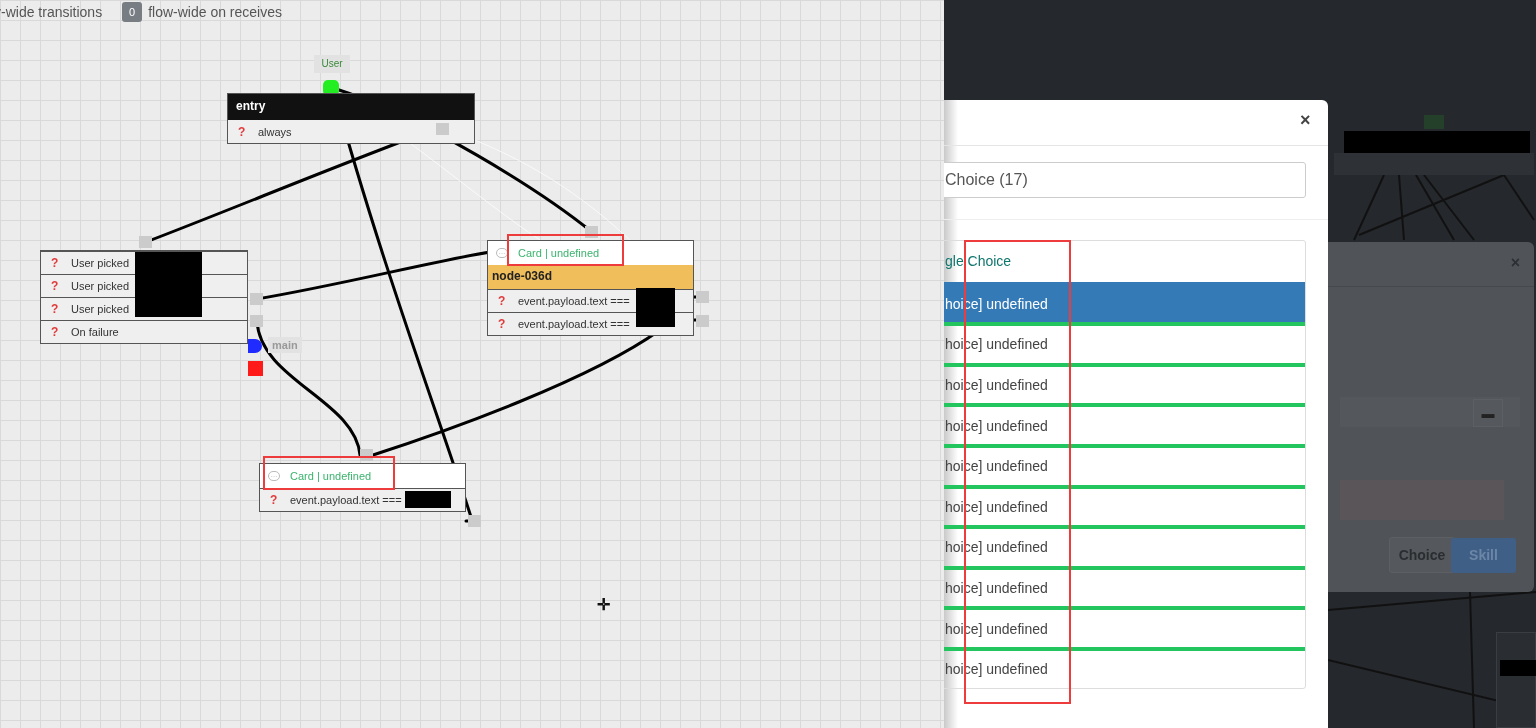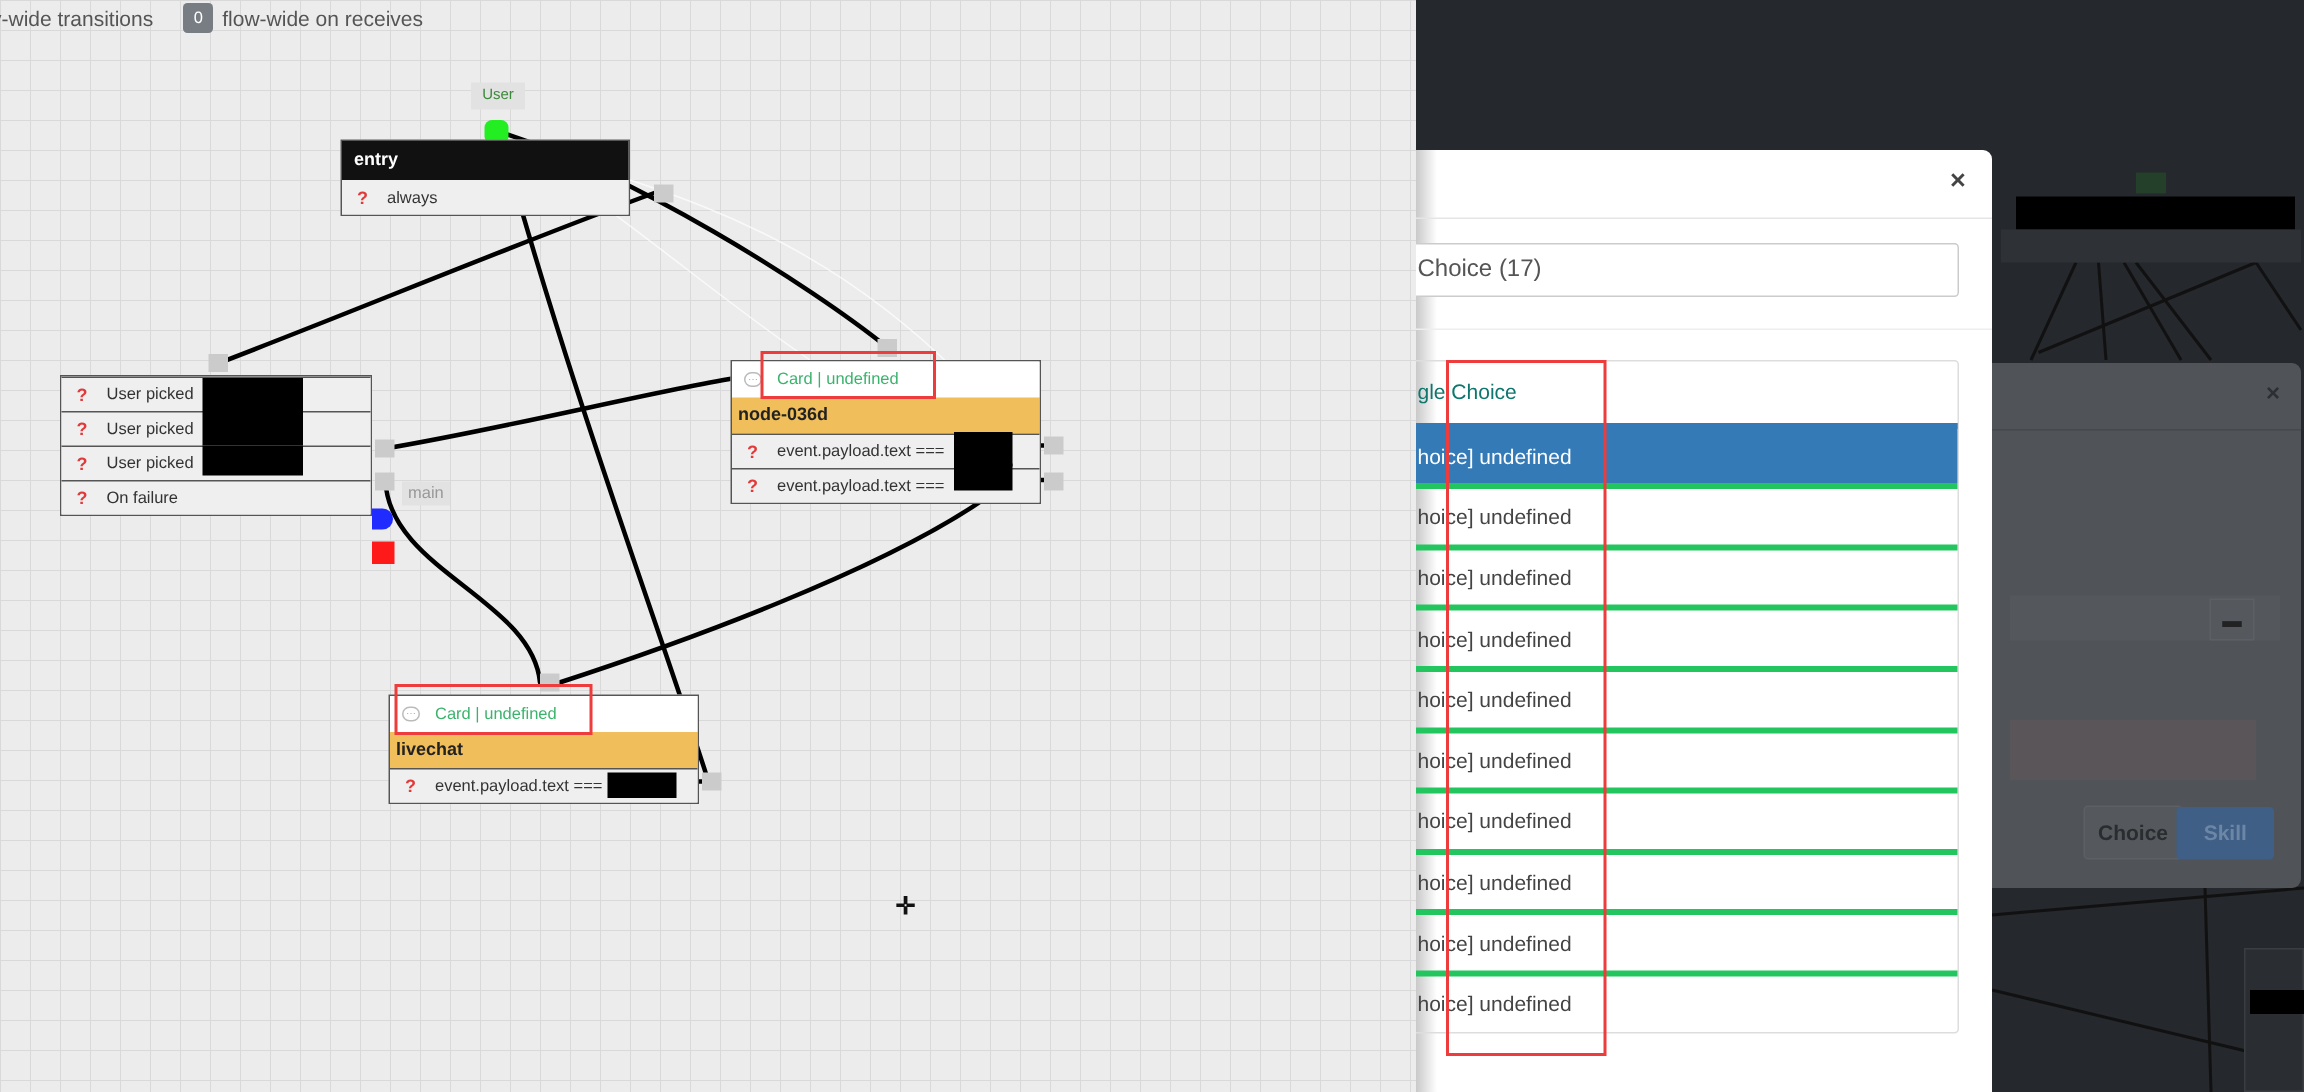--- a/index.html
+++ b/index.html
@@ -35,21 +35,21 @@
   .node .head-card .chat { width: 12px; height: 10px; border: 1px solid #bbb; border-radius: 6px; margin-right: 10px; font-size: 7px; color: #aaa; line-height: 6px; text-align: center; }
   .node .head-card .ctext { color: #3bb36d; font-size: 11px; }
   .node .head-orange { background: #f0be5a; color: #222; font-weight: bold; font-size: 12px; padding: 4px 4px; height: 24px; }
   .node .row { height: 23px; border-top: 1px solid #555; background: #efefef; display: flex; align-items: center; padding-left: 10px; position: relative; }
   .node .row .q { color: #e03a3a; font-weight: bold; font-size: 12px; width: 20px; }
   .node .row .redact { position: absolute; background: #000; }
 
   .port { position: absolute; width: 13px; height: 12px; background: #cbcbcb; }
   .port.blue { background: #1f2bff; border-radius: 0 7px 7px 0; width: 14px; height: 14px; }
   .port.red { background: #ff1a1a; width: 15px; height: 15px; }
-  .main-label { position: absolute; left: 268px; top: 321px; font-size: 11px; color: #999; background: #e2e2e2; padding: 2px 4px; }
+  .main-label { position: absolute; left: 268px; top: 337px; font-size: 11px; color: #999; background: #e2e2e2; padding: 2px 4px; font-weight: bold; }
 
   .hl-box { position: absolute; border: 2px solid #ee3b3b; }
 
   .move-cursor { position: absolute; left: 597px; top: 597px; font-size: 16px; color: #111; font-weight: bold; line-height: 16px; }
 
   
   .bg-app { position: absolute; left: 944px; top: 0; width: 592px; height: 728px; background: #25282c; overflow: hidden; }
   .bg-app .black-bar { position: absolute; left: 400px; top: 131px; width: 186px; height: 22px; background: #000; }
   .bg-app .bg-header { position: absolute; left: 390px; top: 153px; width: 200px; height: 22px; background: #2e3236; }
   .bg-app .black-small { position: absolute; left: 556px; top: 660px; width: 36px; height: 16px; background: #000; }
@@ -116,21 +116,21 @@
     </g>
     <g fill="none" stroke="#ffffff" stroke-width="1" opacity=".7">
       <path d="M345,100 C400,130 480,200 540,240"></path>
       <path d="M420,120 C480,140 560,170 640,250"></path>
     </g>
   </svg>
 
   <div class="start-label">User</div>
   <div class="start-dot"></div>
 
-  <div class="node" style="left:227px; top:93px; width:193px;">
+  <div class="node" style="left:227px; top:93px; width:248px;">
     <div class="head-dark">entry</div>
     <div class="row" style="border-top:none;">
       <span class="q">?</span>
       <span>always</span>
     </div>
   </div>
   <div class="port" style="left:436px; top:123px;"></div>
 
   <div class="port" style="left:139px; top:236px;"></div>
   <div class="node" style="left:40px; top:250px; width:208px;">
@@ -181,21 +181,20 @@
   <div class="port" style="left:696px; top:291px;"></div>
   <div class="port" style="left:696px; top:315px;"></div>
   <div class="hl-box" style="left:507px; top:234px; width:117px; height:32px;"></div>
 
   <div class="port" style="left:360px; top:449px;"></div>
   <div class="node" style="left:259px; top:463px; width:207px;">
     <div class="head-card">
       <span class="chat">…</span>
       <span class="ctext">Card | undefined</span>
     </div>
-    <div class="head-orange">livechat</div>
     <div class="row">
       <span class="q">?</span>
       <span>event.payload.text ===</span>
       <span class="redact" style="left:145px; top:2px; width:46px; height:17px;"></span>
     </div>
   </div>
   <div class="port" style="left:468px; top:515px;"></div>
   <div class="hl-box" style="left:263px; top:456px; width:132px; height:34px;"></div>
 
   <div class="move-cursor">✛</div>

